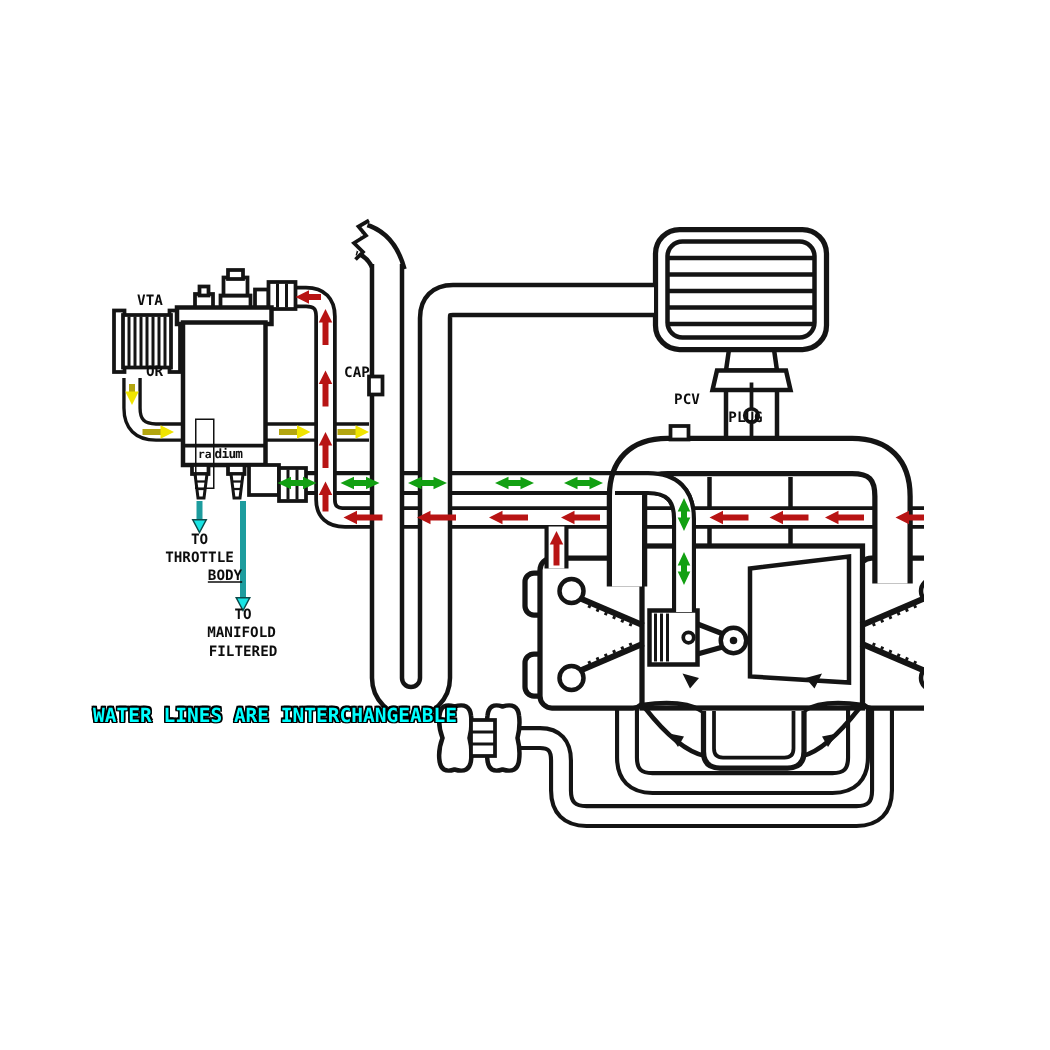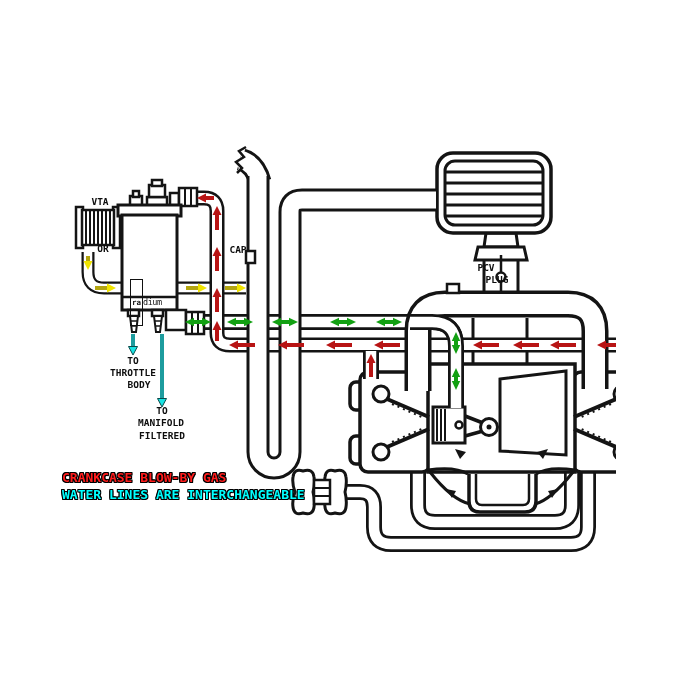--- a/index.html
+++ b/index.html
@@ -10,21 +10,21 @@
   .w{stroke:#ffffff;fill:none;stroke-linecap:butt;stroke-linejoin:round;}
   .f{fill:#ffffff;stroke:#141414;}
   .d{fill:none;stroke:#141414;}
   .ah{stroke:none;}
   .wh{stroke:#0a4a4a;stroke-width:1;}
   .lbl{position:absolute;font-weight:bold;font-size:9.5px;color:#0d0d0d;
        white-space:nowrap;transform:translate(-50%,-50%);letter-spacing:0px;}
   #radium-logo{position:absolute;left:130px;top:279px;color:#111;white-space:nowrap;}
   #radium-logo .ra{display:inline-block;border:1.5px solid #111;font-size:7.5px;
        font-weight:bold;padding:18px 1px;line-height:9px;}
-  #radium-logo .dium{font-size:8.5px;font-weight:normal;letter-spacing:-0.5px;}
+  #radium-logo .dium{font-size:8.5px;font-weight:bold;letter-spacing:-0.5px;}
   #legend{position:absolute;left:62px;top:469px;}
   .legend-line{font-size:13px;font-weight:bold;line-height:17px;letter-spacing:0px;
        white-space:nowrap;
        text-shadow:1px 0 #000,-1px 0 #000,0 1px #000,0 -1px #000,
                    1px 1px #000,-1px -1px #000,1px -1px #000,-1px 1px #000;}
 </style>
 </head>
 <body>
 
 <div id="stage">
@@ -280,29 +280,28 @@
     <polygon class="ah" fill="#12a012" points="456,390 451.8,381 460.2,381"></polygon>
   </g>
 
   <rect class="f" stroke-width="2.5" x="246" y="251" width="9" height="12"></rect>
 
 </svg>
 
 <div class="lbl" style="left:100px;top:201px;">VTA</div>
 <div class="lbl" style="left:103px;top:248px;">OR</div>
 <div class="lbl" style="left:238px;top:249px;">CAP</div>
-<div class="lbl" style="left:458px;top:267px;margin-left:28px;">PCV</div>
+<div class="lbl" style="left:458px;top:267px;">PCV</div>
 <div class="lbl" style="left:457px;top:279px;margin-left:40px;">PLUG</div>
 <div class="lbl" style="left:133px;top:360px;">TO</div>
 <div class="lbl" style="left:133px;top:372px;">THROTTLE</div>
-<div class="lbl" style="left:139px;top:384px;">BODY</div>
+<div class="lbl" style="left:150px;top:384px;text-decoration:underline;">BODY</div>
 <div class="lbl" style="left:162px;top:410px;">TO</div>
 <div class="lbl" style="left:161px;top:422px;">MANIFOLD</div>
 <div class="lbl" style="left:162px;top:435px;">FILTERED</div>
 
 <div id="radium-logo"><span class="ra">ra</span><span class="dium">dium</span></div>
 
 <div id="legend">
-  <div class="legend-line" style="color: rgb(255, 28, 28);">CRANKCASE BLOW-BY GAS</div>
   <div class="legend-line" style="color: rgb(0, 255, 255);">WATER LINES ARE INTERCHANGEABLE</div>
 </div>
 
 </div>
 
 </body></html>

